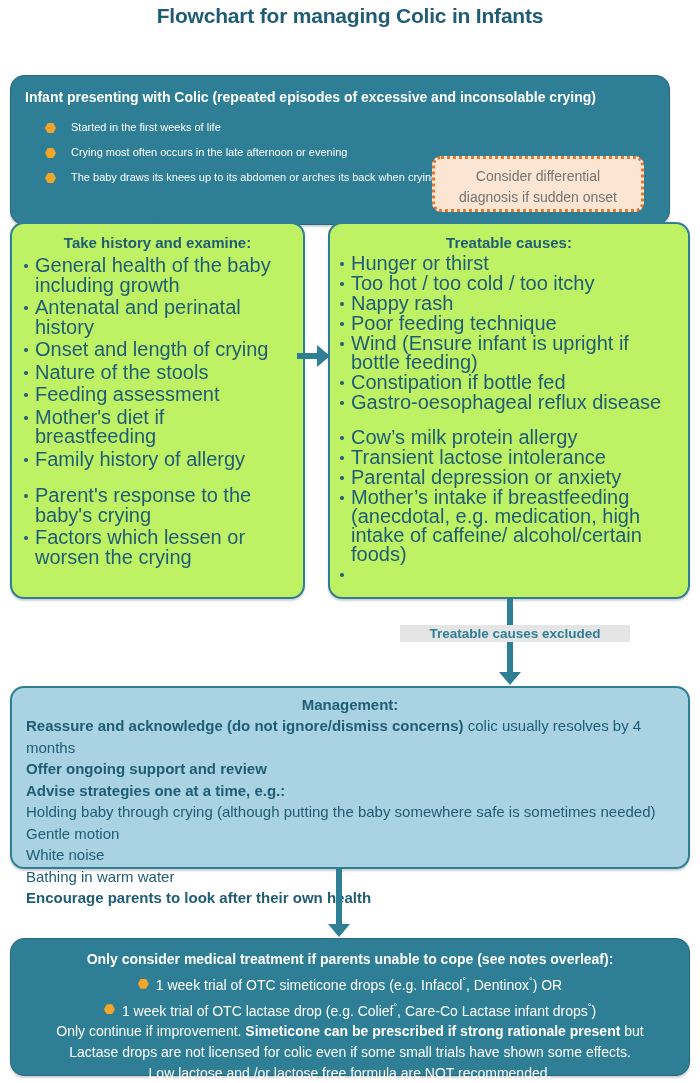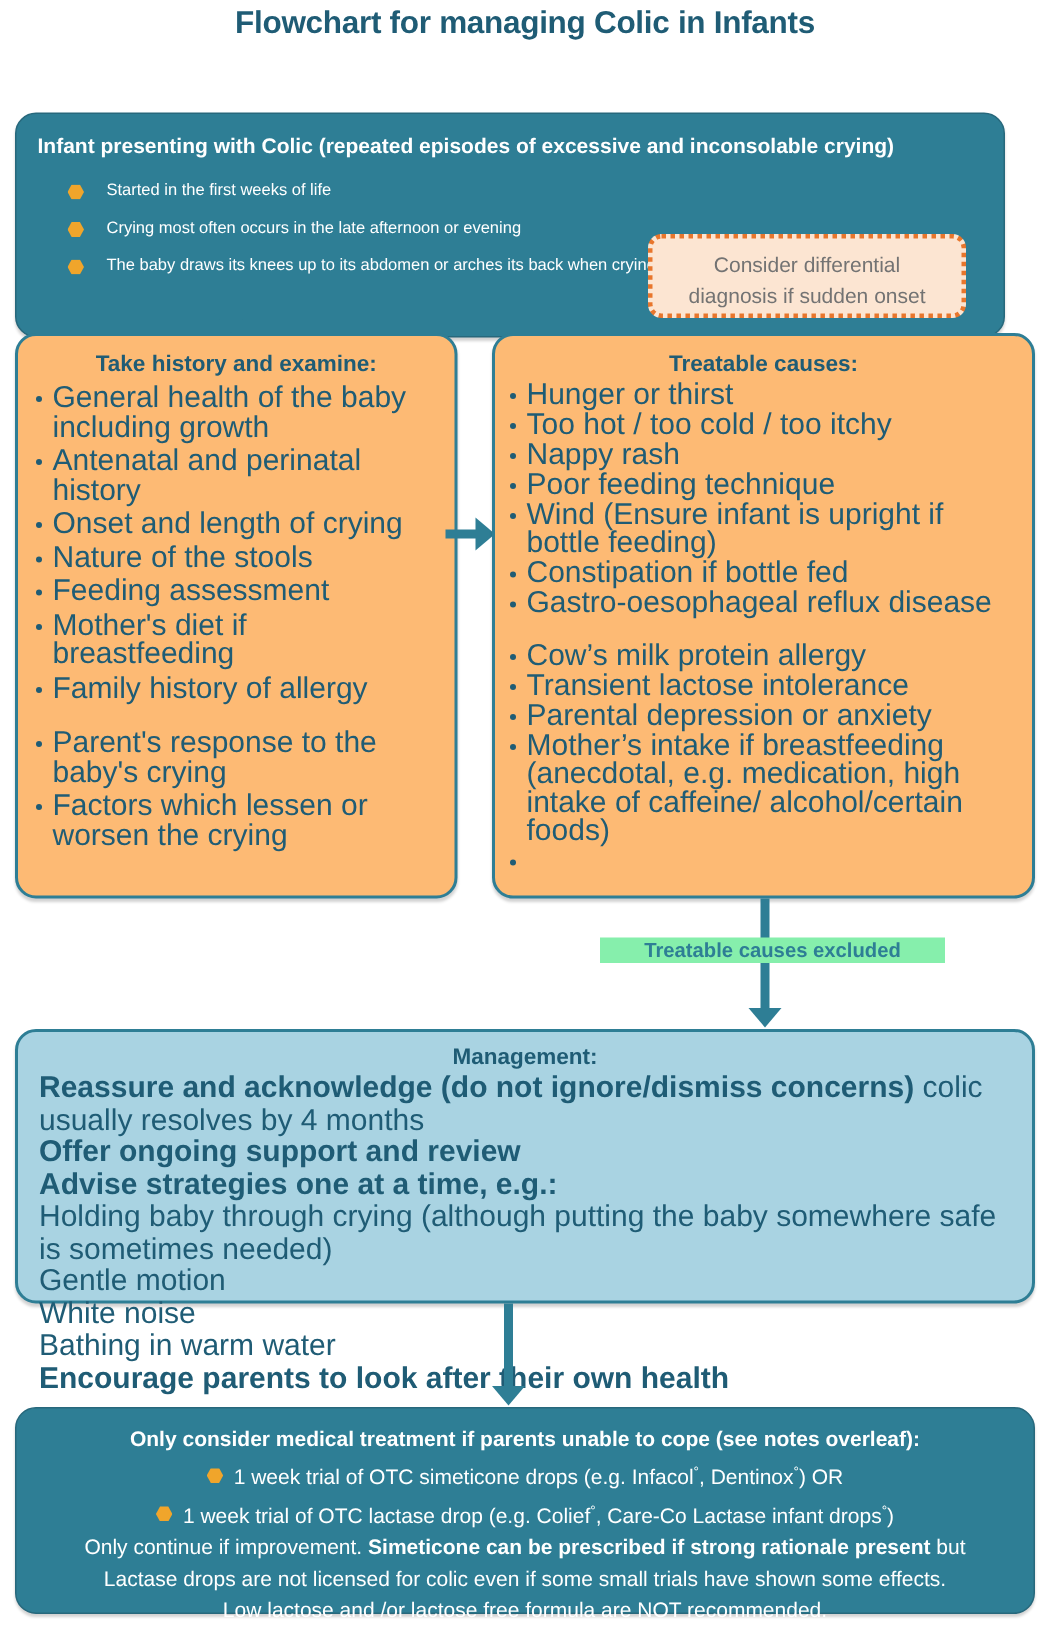--- a/index.html
+++ b/index.html
@@ -33,21 +33,21 @@
     position: absolute;
     border-radius: 14px;
   }
   .box-teal {
     background: #2E7E95;
     border: 1px solid #27687C;
     color: #ffffff;
     box-shadow: 0 2px 2px rgba(0,0,0,0.18);
   }
   .box-lightblue {
-    background: #fdba74;
+    background: #bef264;
     border: 2px solid #2E7E95;
     color: #1F5C75;
     box-shadow: 0 2px 2px rgba(0,0,0,0.18);
   }
   .box-midblue {
     background: #A9D3E2;
     border: 2px solid #2E7E95;
     color: #1F5C75;
     box-shadow: 0 2px 2px rgba(0,0,0,0.18);
   }
@@ -133,21 +133,21 @@
   .dotlist li.spacer { height: 14px; margin: 0; padding: 0; }
   #box-causes .dotlist li { line-height: 19px; margin-top: 1px; }
 
   
   #box-management {
     left: 10px; top: 686px;
     width: 680px; height: 183px;
     padding: 7px 14px 0 14px;
   }
   #box-management .mline {
-    font-size: 20px;
+    font-size: 15px;
     line-height: 21.5px;
   }
   .b { font-weight: bold; }
 
   
   #box-treatment {
     left: 10px; top: 938px;
     width: 680px; height: 138px;
     padding: 9px 14px 0 14px;
   }
@@ -230,21 +230,21 @@
   #arrow-causes-management .head  { top: 73px; }
 
   #label-excluded {
     position: absolute;
     left: 400px; top: 625px;
     width: 230px;
     text-align: center;
     font-size: 13.5px;
     font-weight: bold;
     color: #2E7E95;
-    background: #86efac;
+    background: #e5e5e5;
     padding: 1px 0;
   }
 
   #arrow-management-treatment { left: 328px; top: 869px; height: 69px; }
   #arrow-management-treatment .shaft { height: 56px; }
   #arrow-management-treatment .head  { top: 55px; }
 </style>
 </head>
 <body>
 

